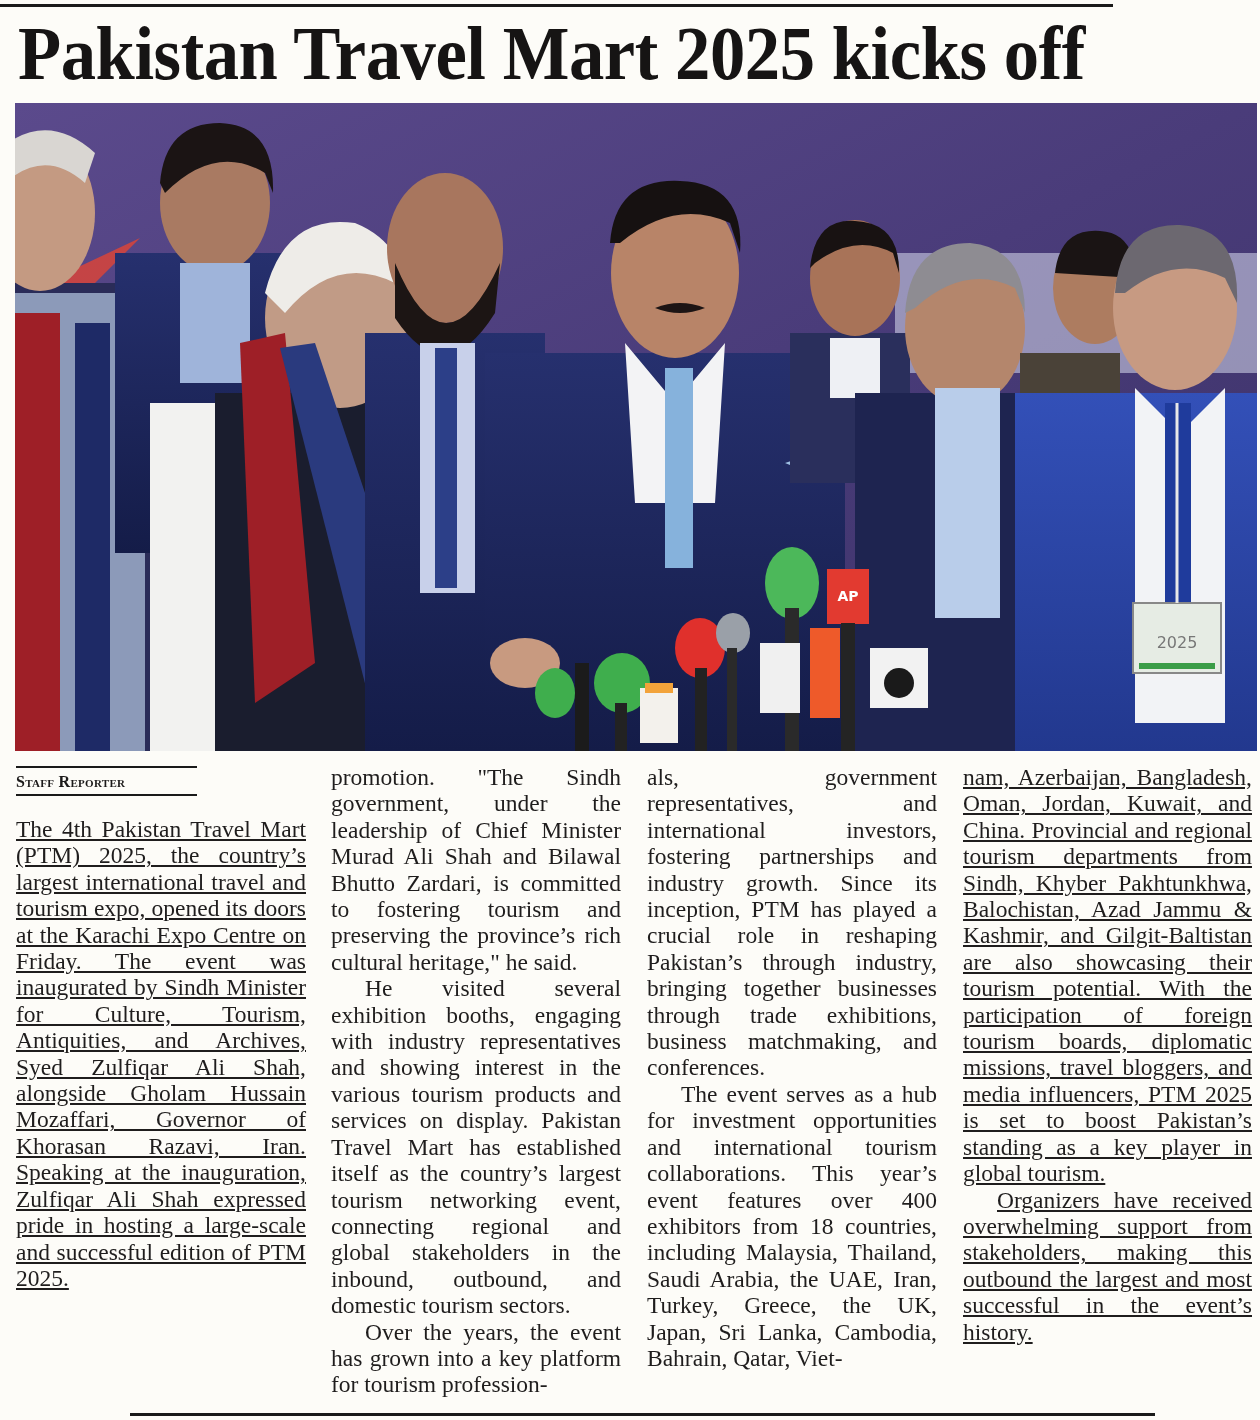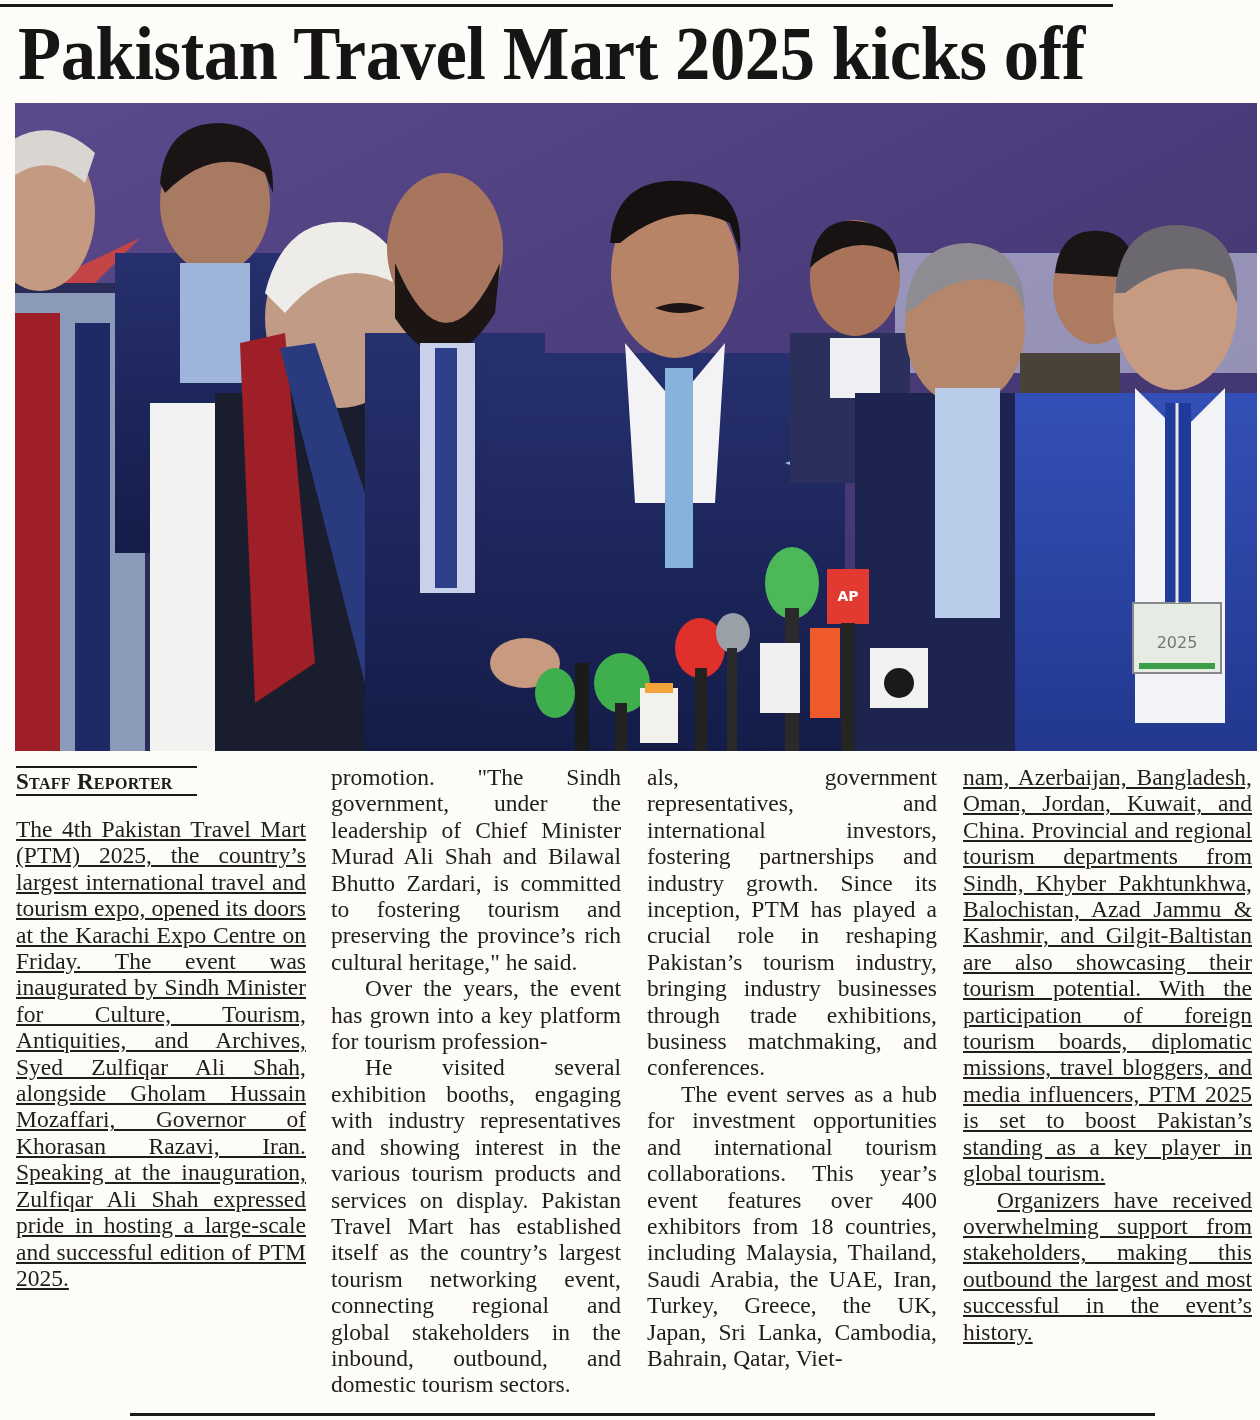--- a/index.html
+++ b/index.html
@@ -30,21 +30,21 @@
     overflow: hidden;
     background: linear-gradient(180deg, #4d3d7a 0%, #5a4a8a 20%, #3e3568 45%, #1d2350 100%);
   }
   .photo svg { position: absolute; left: 0; top: 0; }
   
   .byline {
     position: absolute; left: 16px; top: 766px; width: 181px;
     border-top: 2px solid #1a1a1a; border-bottom: 2px solid #1a1a1a;
     padding: 1px 0 0 0;
     font-weight: bold; font-variant: small-caps;
-    font-size: 23px; line-height: 25px; letter-spacing: 0.3px;
+    font-size: 16px; line-height: 25px; letter-spacing: 0.3px;
   }
   .col {
     position: absolute; top: 764px; width: 290px;
     font-size: 23.5px; line-height: 26.4px;
     text-align: justify;
     color: #1f1d1d;
   }
   .col p { margin: 0; }
   .col p.indent { text-indent: 34px; }
   .col1 { left: 16px; top: 816px; text-decoration: underline; }
@@ -168,26 +168,26 @@
 </div>
 
 <div class="byline">Staff Reporter</div>
 
 <div class="col col1">
   <p>The 4th Pakistan Travel Mart (PTM) 2025, the country’s largest international travel and tourism expo, opened its doors at the Karachi Expo Centre on Friday. The event was inaugurated by Sindh Minister for Culture, Tourism, Antiquities, and Archives, Syed Zulfiqar Ali Shah, alongside Gholam Hussain Mozaffari, Governor of Khorasan Razavi, Iran. Speaking at the inauguration, Zulfiqar Ali Shah expressed pride in hosting a large-scale and successful edition of PTM 2025.</p>
 </div>
 
 <div class="col col2">
   <p>promotion. "The Sindh government, under the leadership of Chief Minister Murad Ali Shah and Bilawal Bhutto Zardari, is committed to fostering tourism and preserving the province’s rich cultural heritage," he said.</p>
+  <p class="indent">He visited several exhibition booths, engaging with industry representatives and showing interest in the various tourism products and services on display. Pakistan Travel Mart has established itself as the country’s largest tourism networking event, connecting regional and global stakeholders in the inbound, outbound, and domestic tourism sectors.</p>
   <p class="indent">Over the years, the event has grown into a key platform for tourism profession-</p>
-  <p class="indent">He visited several exhibition booths, engaging with industry representatives and showing interest in the various tourism products and services on display. Pakistan Travel Mart has established itself as the country’s largest tourism networking event, connecting regional and global stakeholders in the inbound, outbound, and domestic tourism sectors.</p>
 </div>
 
 <div class="col col3">
-  <p>als, government representatives, and international investors, fostering partnerships and industry growth. Since its inception, PTM has played a crucial role in reshaping Pakistan’s tourism industry, bringing industry businesses through trade exhibitions, business matchmaking, and conferences.</p>
+  <p>als, government representatives, and international investors, fostering partnerships and industry growth. Since its inception, PTM has played a crucial role in reshaping Pakistan’s through industry, bringing together businesses through trade exhibitions, business matchmaking, and conferences.</p>
   <p class="indent">The event serves as a hub for investment opportunities and international tourism collaborations. This year’s event features over 400 exhibitors from 18 countries, including Malaysia, Thailand, Saudi Arabia, the UAE, Iran, Turkey, Greece, the UK, Japan, Sri Lanka, Cambodia, Bahrain, Qatar, Viet-</p>
 </div>
 
 <div class="col col4">
   <p>nam, Azerbaijan, Bangladesh, Oman, Jordan, Kuwait, and China. Provincial and regional tourism departments from Sindh, Khyber Pakhtunkhwa, Balochistan, Azad Jammu &amp; Kashmir, and Gilgit-Baltistan are also showcasing their tourism potential. With the participation of foreign tourism boards, diplomatic missions, travel bloggers, and media influencers, PTM 2025 is set to boost Pakistan’s standing as a key player in global tourism.</p>
   <p class="indent">Organizers have received overwhelming support from stakeholders, making this outbound the largest and most successful in the event’s history.</p>
 </div>
 
 <div class="bottom-rule"></div>
 

